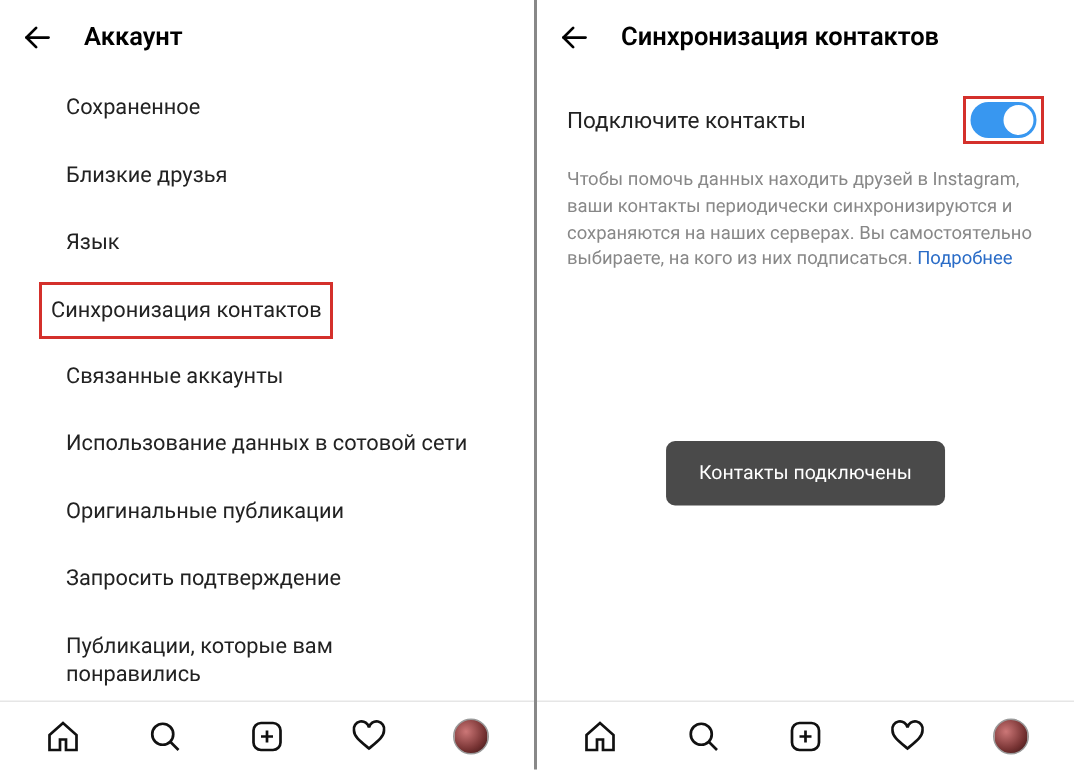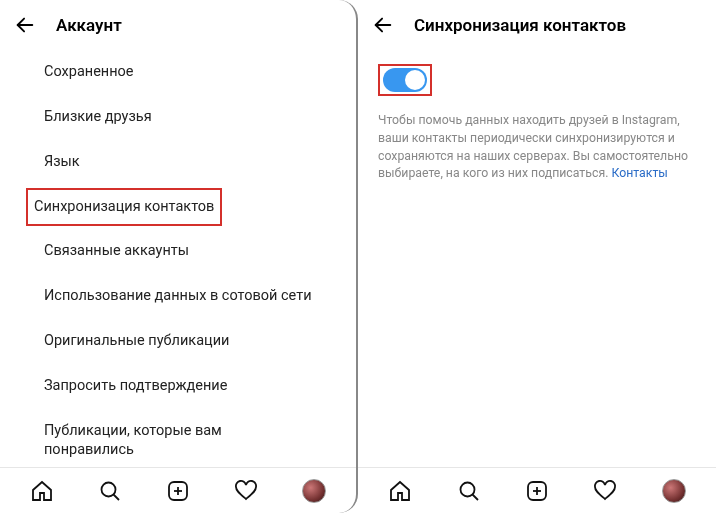--- a/index.html
+++ b/index.html
@@ -12,21 +12,21 @@
     overflow: hidden;
   }
   .screen {
     width: 50%;
     height: 100%;
     display: flex;
     flex-direction: column;
     position: relative;
     background: #fff;
   }
-  .screen.left { border-right: 2px solid #888; border-radius: 19px; }
+  .screen.left { border-right: 2px solid #888; }
   .header {
     display: flex;
     align-items: center;
     padding: 14px 14px 10px 14px;
     gap: 20px;
   }
   .back-arrow {
     width: 22px;
     height: 22px;
     cursor: pointer;
@@ -189,29 +189,31 @@
     <div class="back-arrow">
       <svg viewBox="0 0 24 24" width="22" height="22" fill="none" stroke="#000" stroke-width="2" stroke-linecap="round" stroke-linejoin="round">
         <line x1="20" y1="12" x2="4" y2="12"></line>
         <polyline points="11 5 4 12 11 19"></polyline>
       </svg>
     </div>
     <div class="header-title">Синхронизация контактов</div>
   </div>
   <div class="content">
     <div class="toggle-row">
+      <div class="toggle-label">Подключите контакты</div>
       <div class="toggle-wrap">
         <div class="toggle">
           <div class="toggle-knob"></div>
         </div>
       </div>
     </div>
     <div class="help-text">
-      <span>Чтобы помочь данных находить друзей в Instagram, ваши контакты периодически синхронизируются и сохраняются на наших серверах. Вы самостоятельно выбираете, на кого из них подписаться. </span><span class="help-link">Контакты</span>
-    </div>
+      <span>Чтобы помочь данных находить друзей в Instagram, ваши контакты периодически синхронизируются и сохраняются на наших серверах. Вы самостоятельно выбираете, на кого из них подписаться. </span><span class="help-link">Подробнее</span>
+    </div>
+    <div class="toast">Контакты подключены</div>
   </div>
   <div class="bottom-nav">
     <div class="nav-icon">
       <svg viewBox="0 0 24 24" width="24" height="24">
           <path d="M3 11 L12 3 L21 11 V21 H14 V14 H10 V21 H3 Z"></path>
         </svg>
     </div>
     <div class="nav-icon">
       <svg viewBox="0 0 24 24" width="24" height="24">
           <circle cx="10.5" cy="10.5" r="7"></circle>

